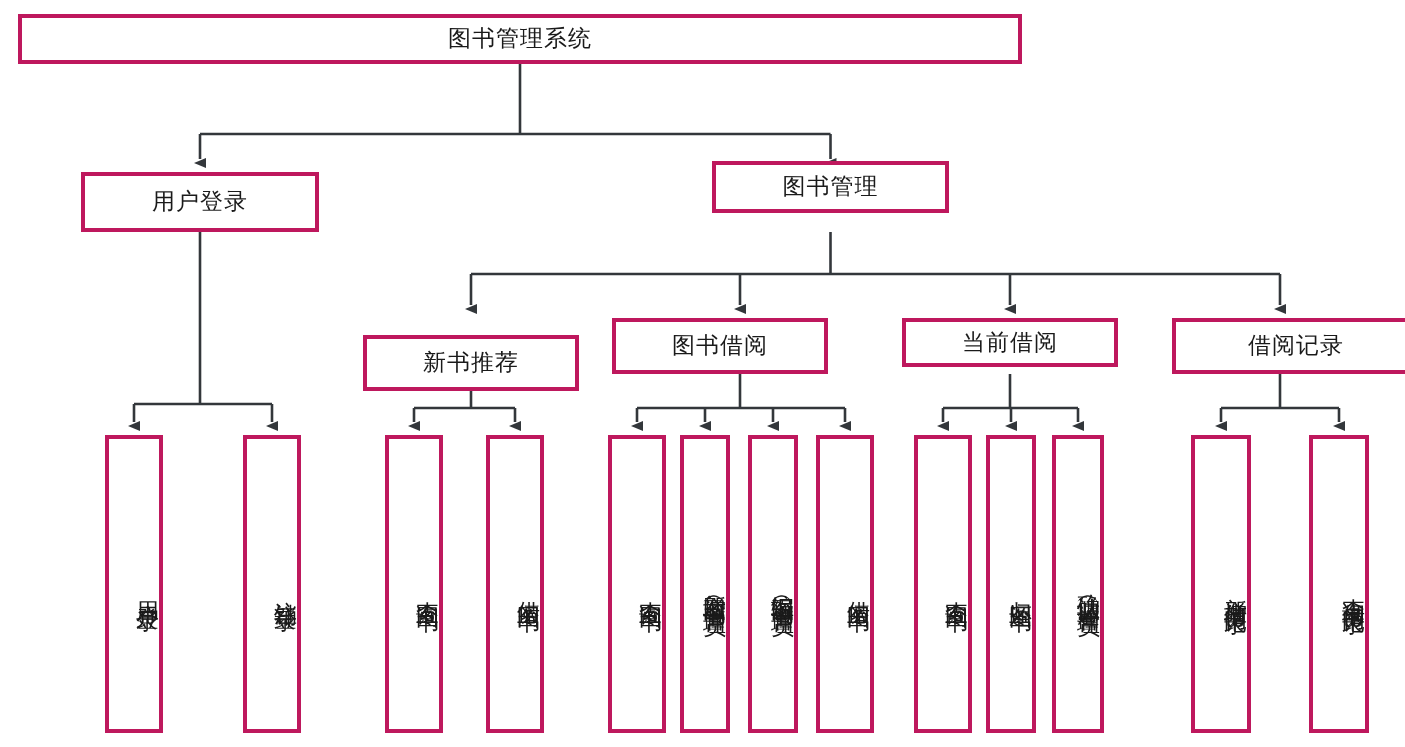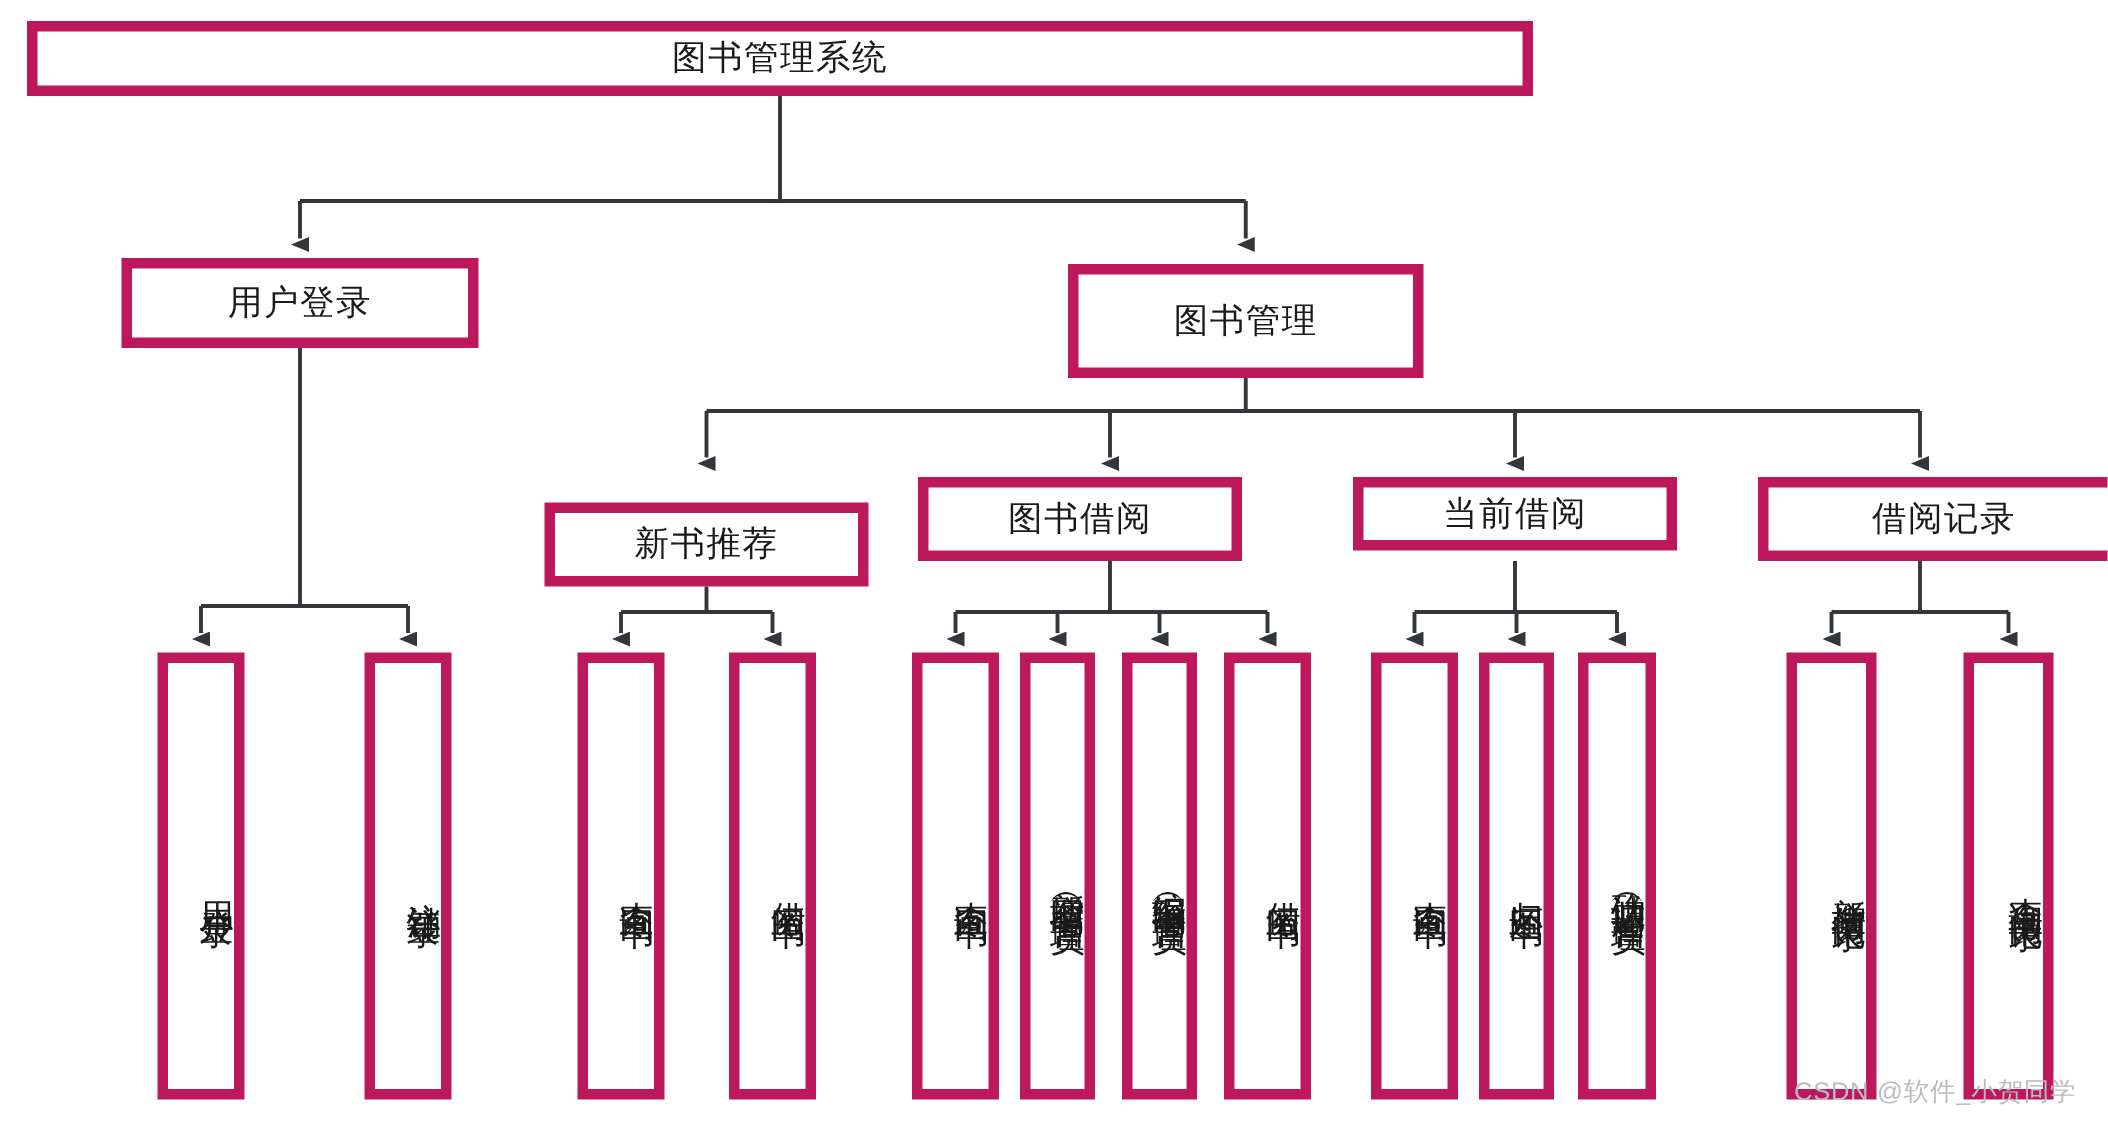--- a/index.html
+++ b/index.html
@@ -21,21 +21,21 @@
   }
   #edges {
     position: absolute;
     left: 0; top: 0;
     width: 1405px; height: 747px;
     pointer-events: none;
   }
   .node {
     position: absolute;
     background: #ffffff;
-    border: 7px solid #be185d;
+    border: 4px solid #be185d;
     display: flex;
     align-items: center;
     justify-content: center;
     text-align: center;
     line-height: 1.18;
   }
   .node .label {
     display: block;
     white-space: pre-line;
   }
@@ -114,21 +114,21 @@
         <path d="M1339,408 L1339,422" marker-end="url(#arrow)"></path>
       </g>
   </svg>
   <div id="nodes">
       <div class="node root horiz" style="left: 18px; top: 14px; width: 1004px; height: 50px;">
         <span class="label">图书管理系统</span>
       </div>
       <div class="node lvl1 horiz" style="left: 81px; top: 172px; width: 238px; height: 60px;">
         <span class="label">用户登录</span>
       </div>
-      <div class="node lvl1 horiz" style="left: 712px; top: 176px; width: 237px; height: 76px;">
+      <div class="node lvl1 horiz" style="left: 712px; top: 161px; width: 237px; height: 52px;">
         <span class="label">图书管理</span>
       </div>
       <div class="node lvl2 horiz" style="left: 363px; top: 335px; width: 216px; height: 56px;">
         <span class="label">新书推荐</span>
       </div>
       <div class="node lvl2 horiz" style="left: 612px; top: 318px; width: 216px; height: 56px;">
         <span class="label">图书借阅</span>
       </div>
       <div class="node lvl2 horiz" style="left: 902px; top: 318px; width: 216px; height: 49px;">
         <span class="label">当前借阅</span>
@@ -169,14 +169,13 @@
       <div class="node leaf vert" style="left: 1052px; top: 435px; width: 52px; height: 298px;">
         <span class="label">确认归还（管理员）</span>
       </div>
       <div class="node leaf vert" style="left: 1191px; top: 435px; width: 60px; height: 298px;">
         <span class="label">新增借阅记录</span>
       </div>
       <div class="node leaf vert" style="left: 1309px; top: 435px; width: 60px; height: 298px;">
         <span class="label">查询借阅记录</span>
       </div>
     </div>
-  <div class="watermark" style="left: 1196px; top: 716px;">CSDN @软件_小贺同学</div>
 </div>
 
 </body></html>

